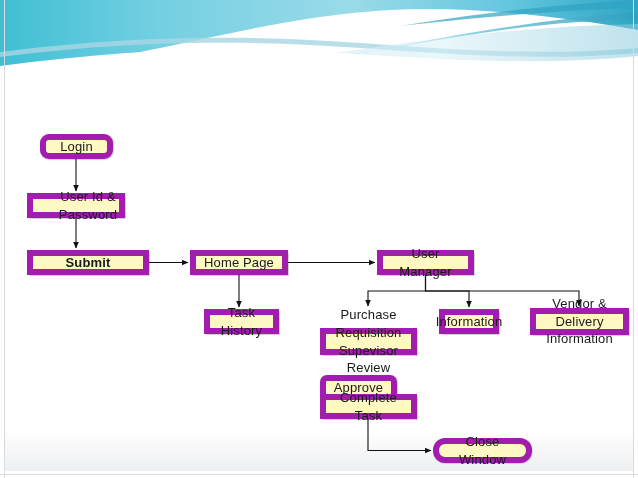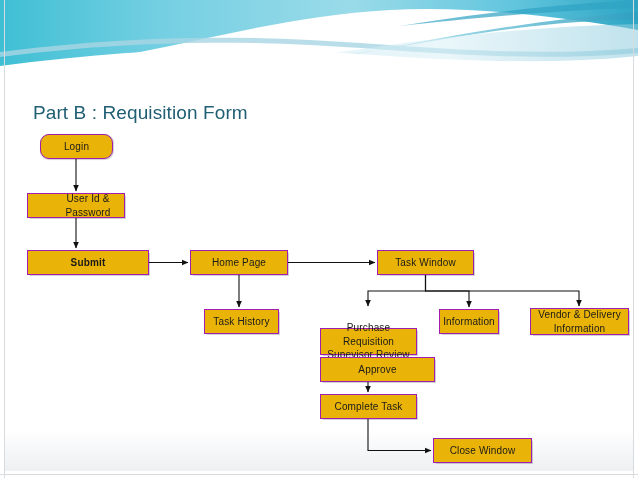--- a/index.html
+++ b/index.html
@@ -55,27 +55,27 @@
     position: absolute;
     left: 5px; top: 129px;
     width: 628px; height: 342px;
     background: linear-gradient(180deg, #ffffff 0%, #ffffff 88%, #f3f4f6 96%, #eef0f2 100%);
   }
 
   
   .node {
     position: absolute;
     box-sizing: border-box;
-    border: 1px solid #a21caf;
-    background: #eab308;
+    border: 6px solid #a21caf;
+    background: #fef9c3;
     display: flex;
     align-items: center;
     justify-content: center;
     text-align: center;
-    font-size: 10px;
+    font-size: 13px;
     color: #1a1a1a;
     line-height: 1.35;
     letter-spacing: 0.15px;
     box-shadow: 0.7px 0.7px 0.8px rgba(0,0,0,0.18);
   }
   .node.rounded { border-radius: 9px; }
   .node .label { padding: 0 3px; }
 
   
   #wires {
@@ -130,21 +130,20 @@
       <path d="M0,72 H638 V56 C540,66 440,60 330,52 C230,45 120,50 0,66 Z" fill="#ffffff"></path>
 
       <path d="M638,0 C560,4 470,14 400,26 C470,18 560,10 638,8 Z" fill="#2fa3c3" opacity="0.7"></path>
     </svg>
   </div>
 
   <div id="frame-left"></div>
   <div id="frame-right"></div>
   <div id="frame-bottom"></div>
 
-  <div id="title">Part B : Requisition Form</div>
 
   <div id="canvas-tint"></div>
 
   <svg id="wires" viewBox="0 0 638 478" xmlns="http://www.w3.org/2000/svg">
     <defs>
       <marker id="ah" markerWidth="7" markerHeight="7" refX="5.6" refY="3" orient="auto">
         <path d="M0,0.4 L6,3 L0,5.6 Z" fill="#111111"></path>
       </marker>
     </defs>
     <g stroke="#111111" stroke-width="1.1" fill="none" marker-end="url(#ah)">
@@ -180,38 +179,38 @@
       <div class="node" style="left: 27px; top: 193px; width: 98px; height: 25px; padding-left: 24px;">
         <span class="label">User Id &amp; Password</span>
       </div>
       <div class="node" style="left: 27px; top: 250px; width: 122px; height: 25px; font-weight: bold;">
         <span class="label">Submit</span>
       </div>
       <div class="node" style="left: 190px; top: 250px; width: 98px; height: 25px; justify-content: center;">
         <span class="label">Home Page</span>
       </div>
       <div class="node" style="left: 377px; top: 250px; width: 97px; height: 25px;">
-        <span class="label">Task Window</span>
+        <span class="label">User Manager</span>
       </div>
       <div class="node" style="left: 204px; top: 309px; width: 75px; height: 25px;">
         <span class="label">Task History</span>
       </div>
       <div class="node" style="left: 320px; top: 308px; width: 97px; height: 27px; margin-top: 20px;">
         <span class="label">Purchase Requisition<br>Supevisor Review</span>
       </div>
       <div class="node" style="left: 439px; top: 309px; width: 60px; height: 25px;">
         <span class="label">Information</span>
       </div>
       <div class="node" style="left: 530px; top: 308px; width: 99px; height: 27px;">
         <span class="label">Vendor &amp; Delivery<br>Information</span>
       </div>
-      <div class="node" style="left: 320px; top: 357px; width: 115px; height: 25px;">
+      <div class="node" style="left: 320px; top: 375px; width: 77px; height: 25px; border-radius: 7px;">
         <span class="label">Approve</span>
       </div>
       <div class="node" style="left: 320px; top: 394px; width: 97px; height: 25px;">
         <span class="label">Complete Task</span>
       </div>
-      <div class="node" style="left: 433px; top: 438px; width: 99px; height: 25px;">
+      <div class="node" style="left: 433px; top: 438px; width: 99px; height: 25px; border-radius: 12px;">
         <span class="label">Close Window</span>
       </div>
     </div>
 
 </div>
 
 </body></html>

